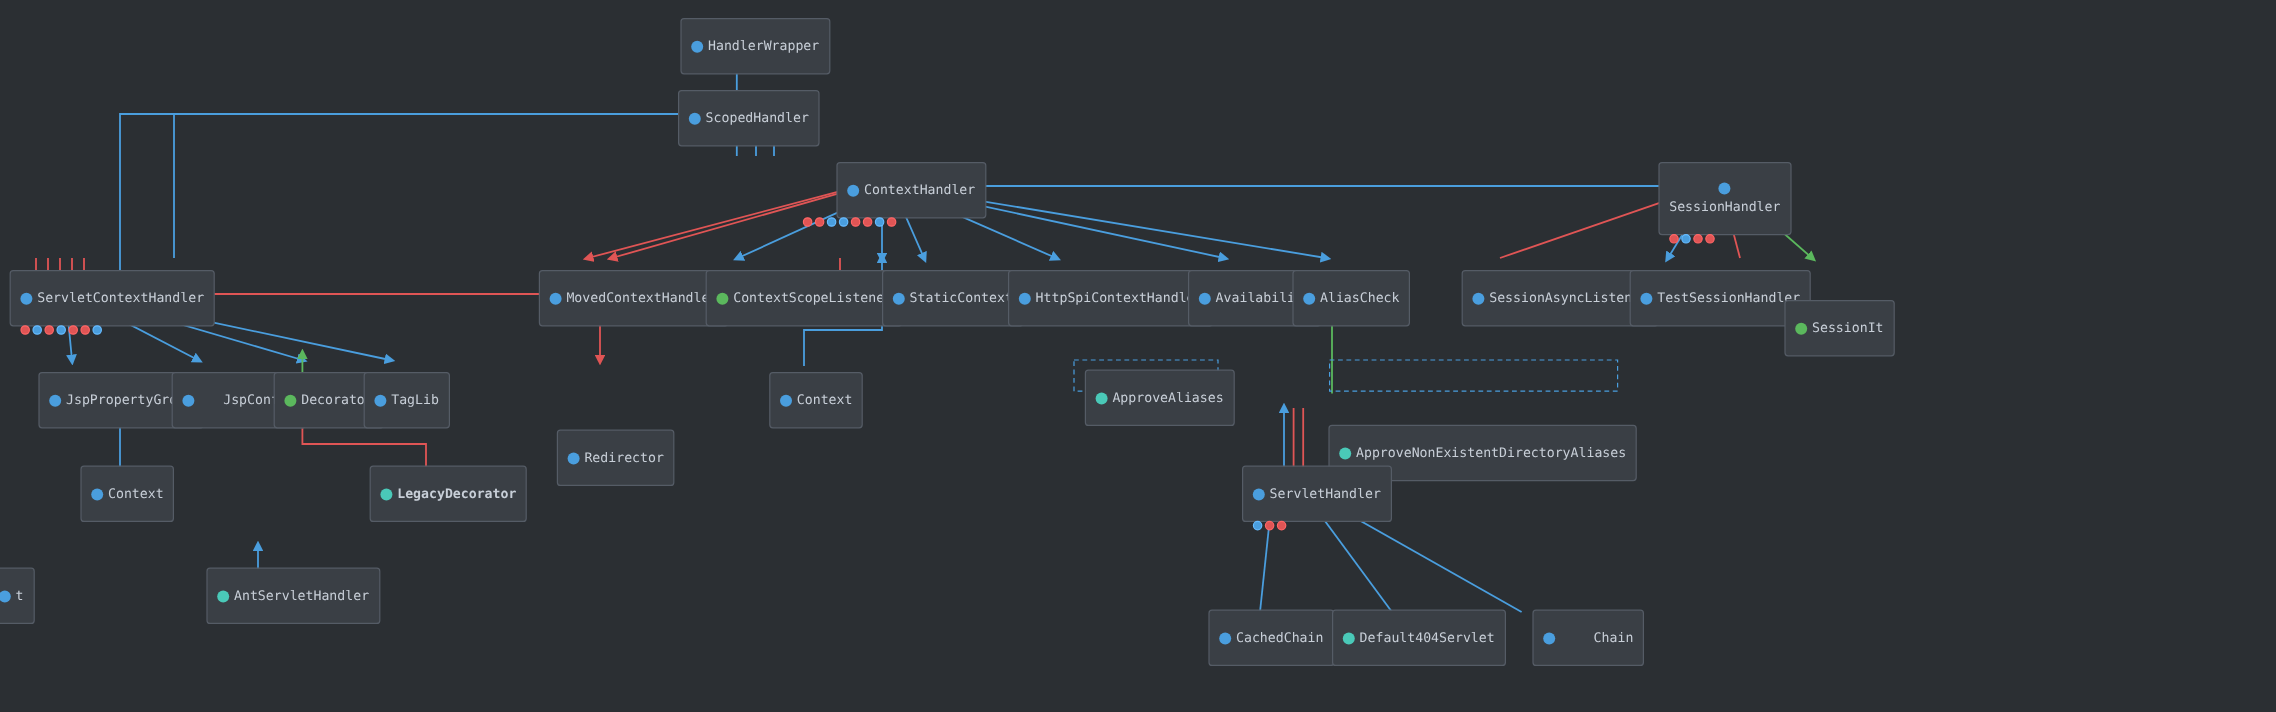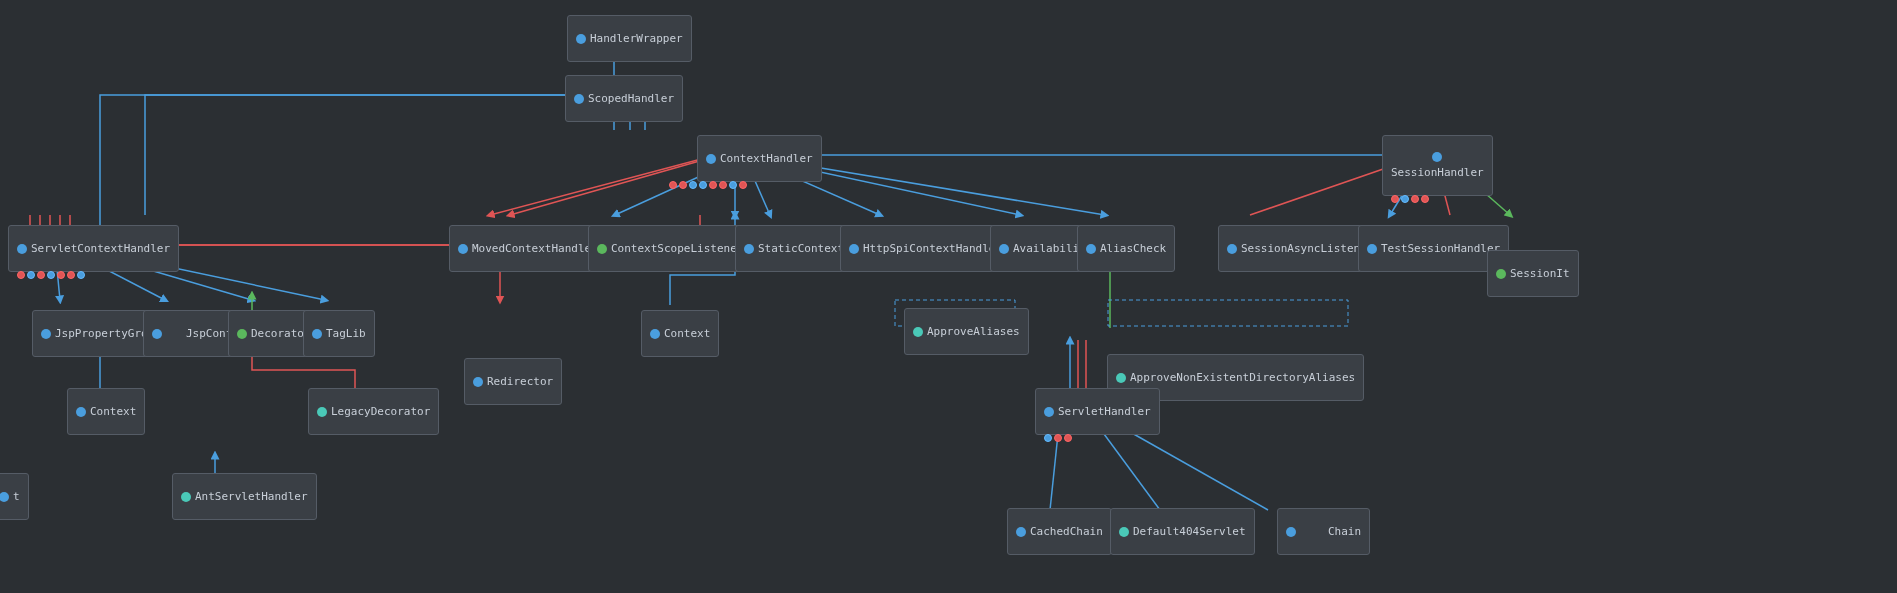--- a/index.html
+++ b/index.html
@@ -306,21 +306,21 @@
   <div class="node" style="left:1107px; top:308px;margin-top:46px;">
     <span class="node-icon icon-cyan"></span>
     <span class="node-label">ApproveNonExistentDirectoryAliases</span>
   </div>
 
   <div class="node" style="left:67px; top:388px;">
     <span class="node-icon icon-blue"></span>
     <span class="node-label">Context</span>
   </div>
 
-  <div class="node" style="left:308px; top:388px;">
+  <div class="node" style="left:308px; top:388px;font-weight:bold;">
     <span class="node-icon icon-cyan"></span>
     <span class="node-label">LegacyDecorator</span>
   </div>
 
   <div class="node" style="left:1035px; top:388px;">
     <span class="node-icon icon-blue"></span>
     <span class="node-label">ServletHandler</span>
     <div style="position:absolute; bottom:-8px; left:8px; display:flex; gap:2px;">
       <span class="port port-blue"></span>
       <span class="port port-red"></span>

